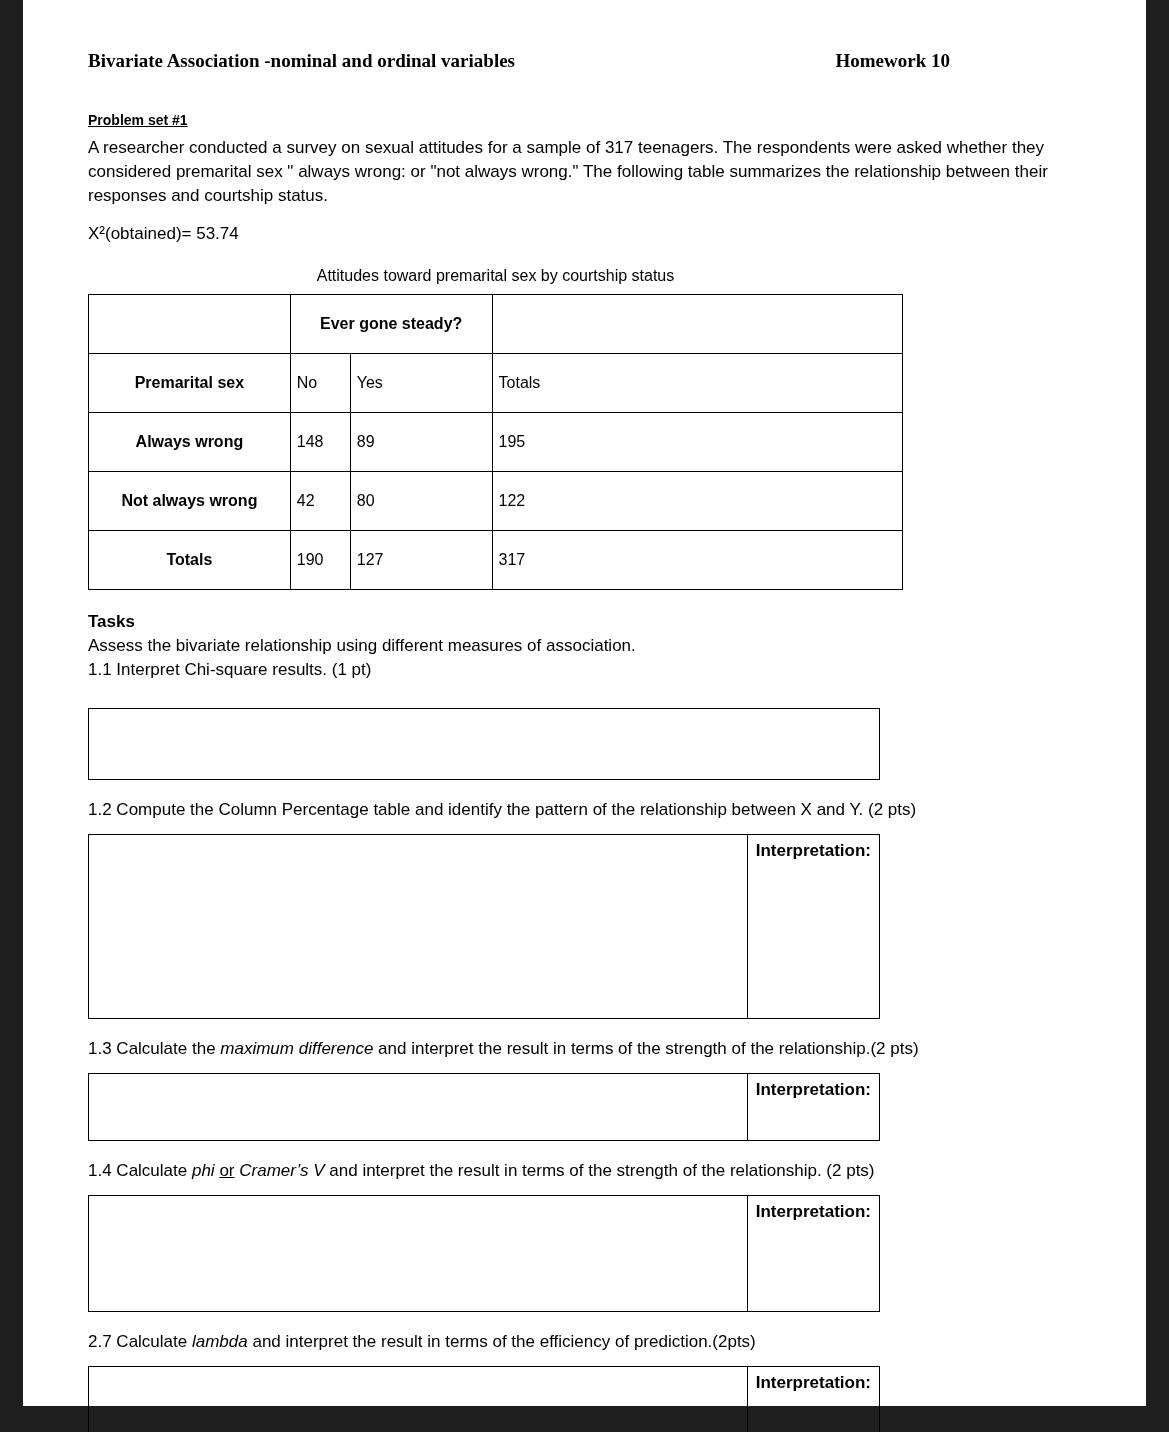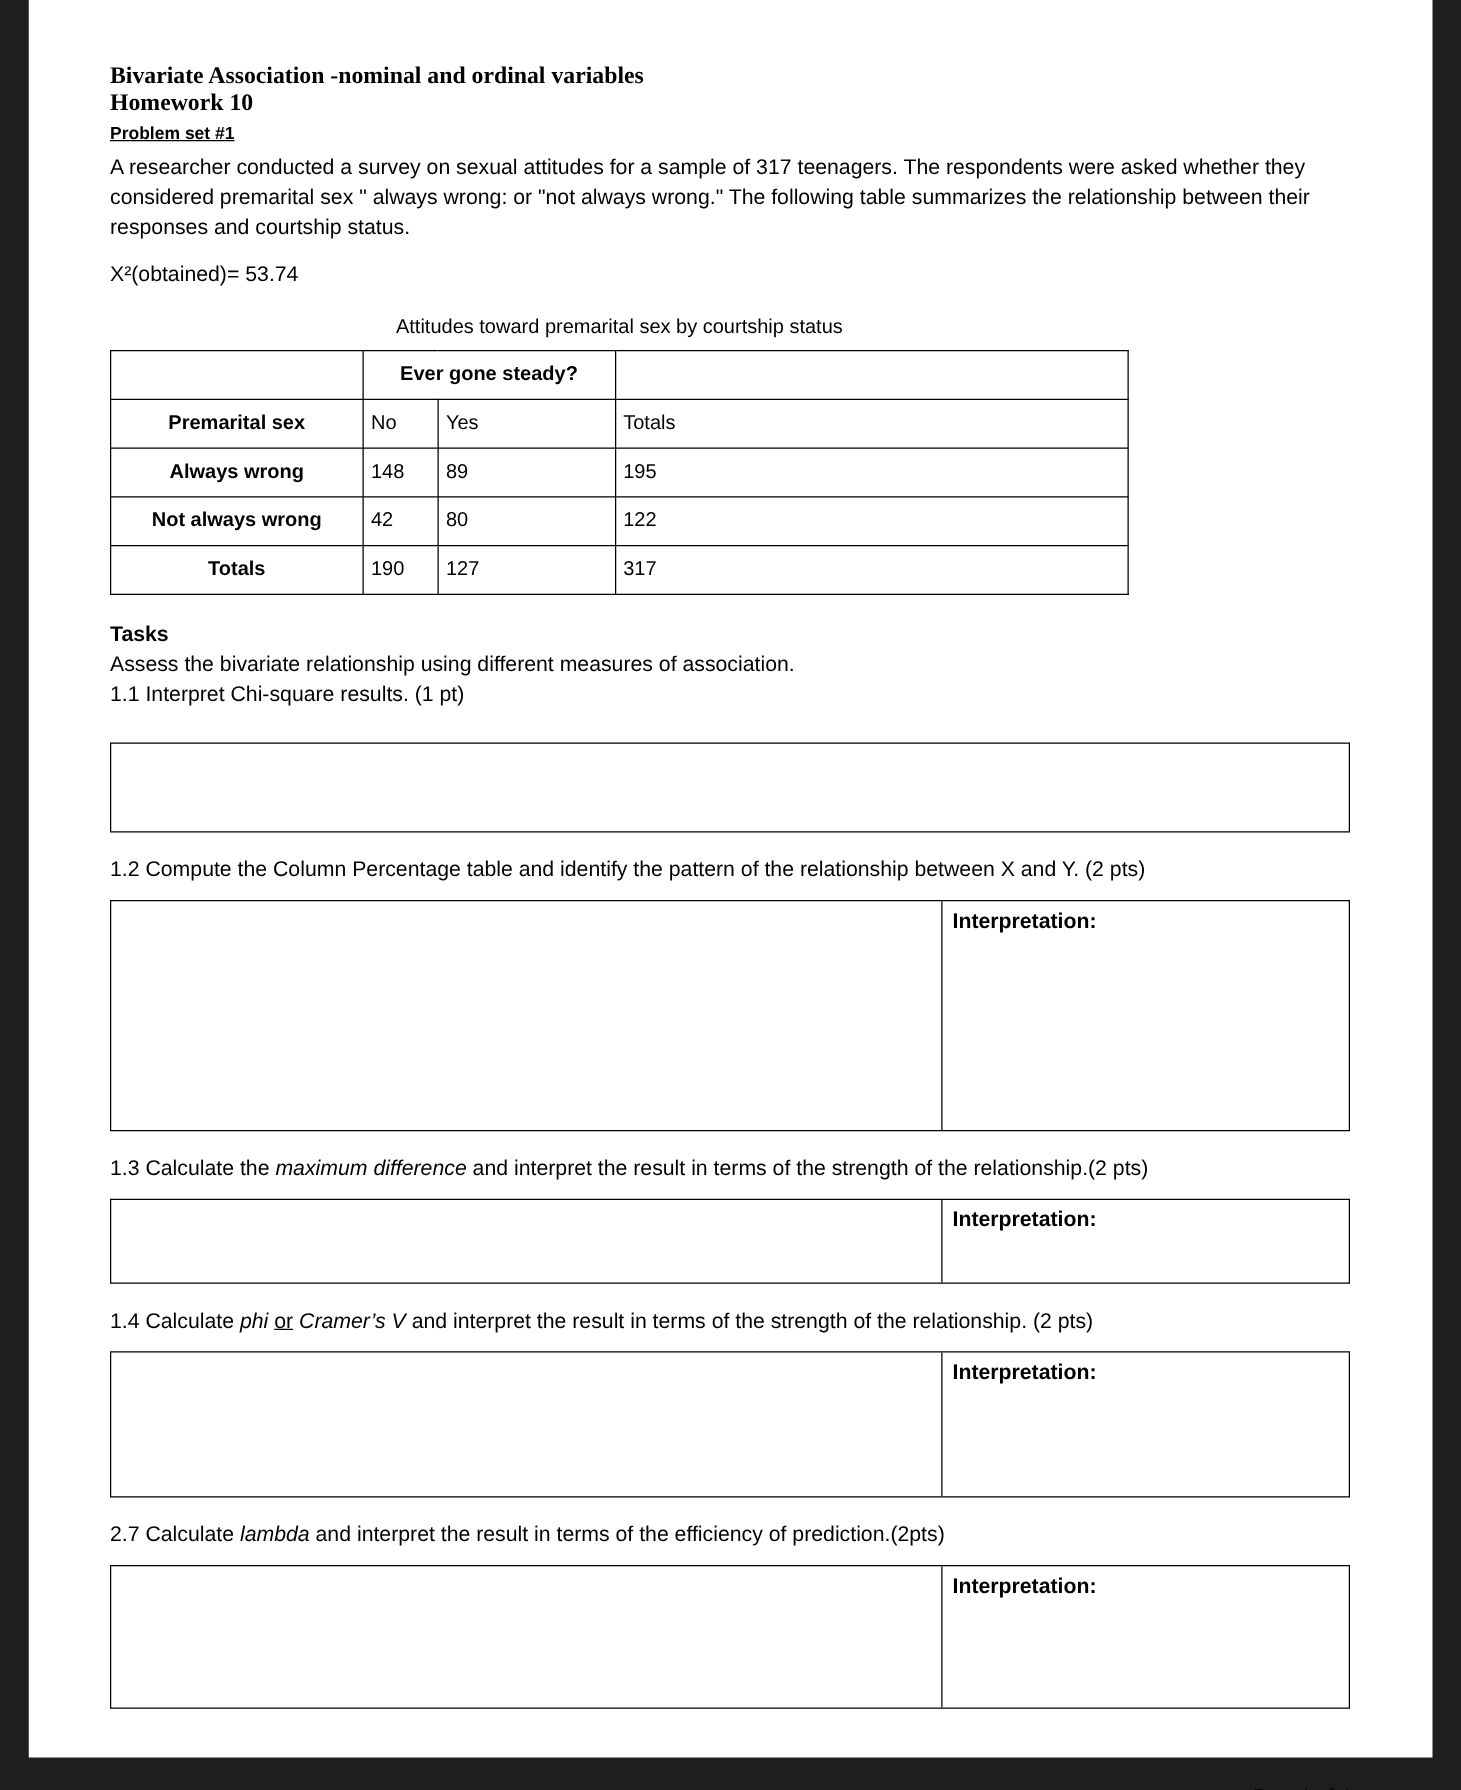--- a/index.html
+++ b/index.html
@@ -22,21 +22,21 @@
     padding: 50px 66px 0 65px;
   }
   
   .doc-header {
     display: flex;
     justify-content: space-between;
     align-items: baseline;
     font-family: "Liberation Serif", serif;
     font-weight: bold;
     font-size: 19px;
-    flex-direction: column;
+    margin-bottom: 36px;
   }
   .doc-header .hw { padding-right: 130px; }
 
   .body-text { font-size: 17px; line-height: 24px; }
 
   .problem-heading {
     font-size: 14px;
     font-weight: bold;
     text-decoration: underline;
     margin-bottom: 4px;
@@ -52,34 +52,34 @@
   }
   table.crosstab {
     border-collapse: collapse;
     width: 815px;
     font-size: 16px;
     margin-bottom: 20px;
   }
   table.crosstab td {
     border: 1.5px solid #000;
     height: 28px;
-    padding: 7px 6px;
+    padding: 17px 6px;
     vertical-align: middle;
   }
   td.hdr-span { font-weight: bold; text-align: center; }
   td.row-label { font-weight: bold; text-align: center; }
   td.val { text-align: left; }
 
   .tasks-heading { font-weight: bold; font-size: 17px; }
   .q { margin-top: 0; }
   .q13, .q14, .q15, .q12 { margin-top: 18px; margin-bottom: 12px; }
   .q11 { margin-bottom: 26px; }
 
   .answer-box {
-    width: 992px;
+    width: 792px;
     border: 1.5px solid #000;
     display: flex;
   }
   .answer-box .left-cell {
     width: 665px;
     border-right: 1.5px solid #000;
   }
   .answer-box.no-split .left-cell { border-right: none; width: 100%; }
   .answer-box .right-cell {
     flex: 1;

